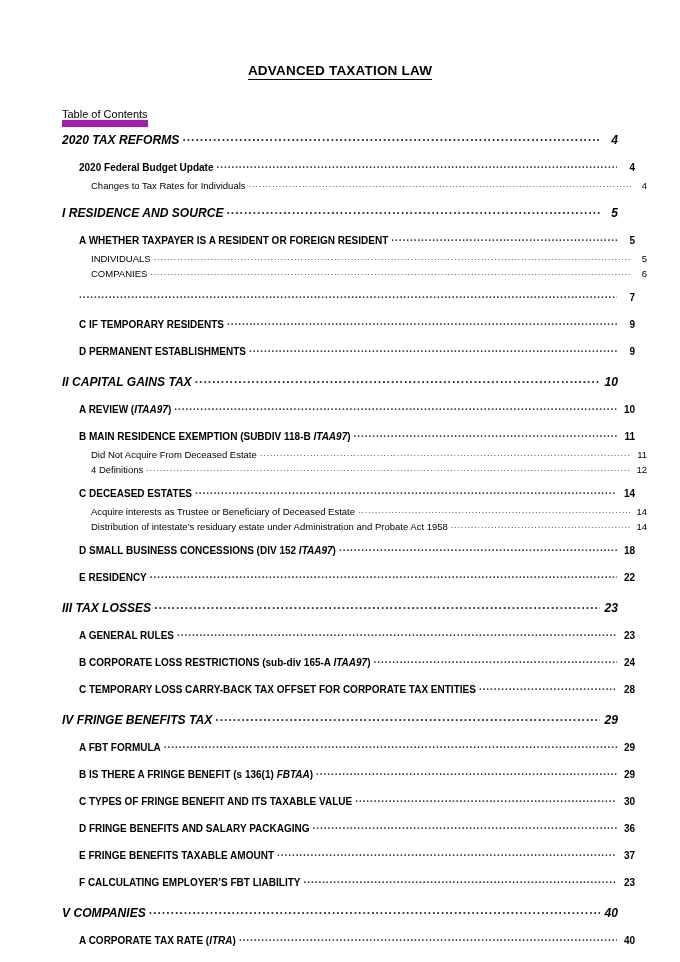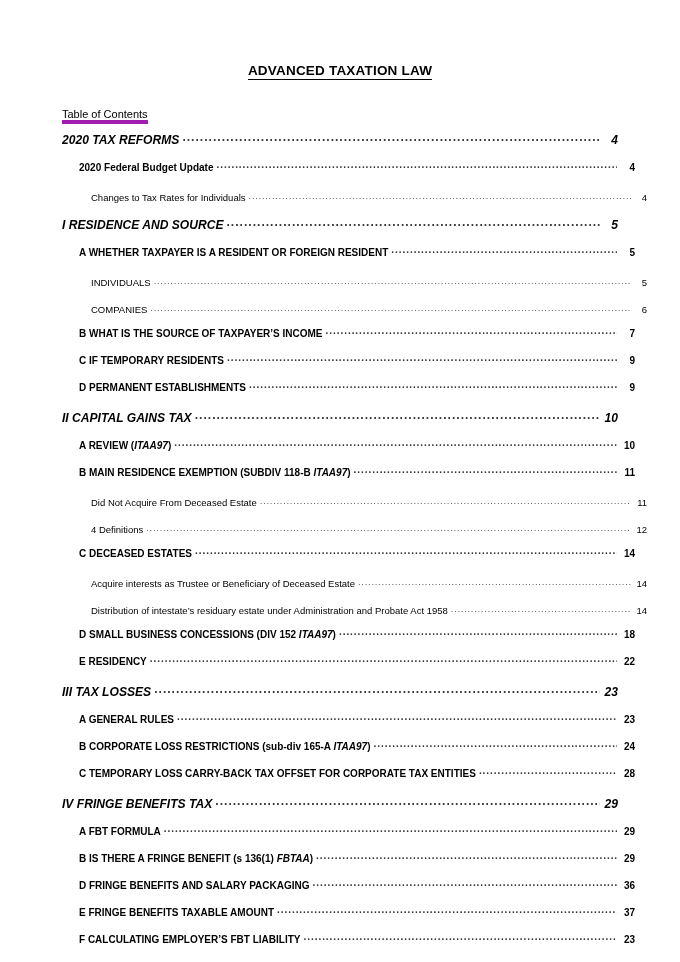--- a/index.html
+++ b/index.html
@@ -43,21 +43,21 @@
 
   
   .toc-label {
     position: absolute;
     top: 108px;
     left: 62px;
     font-size: 11px;
     font-weight: normal;
   }
   .toc-label span {
-    border-bottom: 4px solid #a21caf;
+    border-bottom: 7px solid #a21caf;
     padding-bottom: 0px;
   }
 
   
   .toc {
     position: absolute;
     top: 128px;
     left: 62px;
     width: 556px;
   }
@@ -127,21 +127,21 @@
   .lvl2 .leader::before { letter-spacing: 0.95px; font-weight: bold; bottom: 0.18em; }
   .lvl2 .page-no { font-weight: bold; }
 
   
   .lvl3 {
     margin-left: 29px;
     font-size: 9.5px;
     font-weight: normal;
     height: 15px;
     align-items: center;
-    margin-top: 12px;
+    margin-top: 0px;
   }
   .lvl3 .leader::before { letter-spacing: 0.7px; color: #555; bottom: 0.15em; }
   .lvl3 .page-no { font-weight: normal; }
 
   
   .toc .toc-entry:first-child { margin-top: 0; }
   .ital { font-style: italic; }
   .upright { font-style: normal; }
 
   
@@ -191,21 +191,20 @@
         <span class="entry-text">INDIVIDUALS</span>
         <span class="leader"></span>
         <span class="page-no">5</span>
       </div>
       <div class="toc-entry lvl3">
         <span class="entry-text">COMPANIES</span>
         <span class="leader"></span>
         <span class="page-no">6</span>
       </div>
       <div class="toc-entry lvl2">
-        <span class="entry-text">B WHAT IS THE SOURCE OF TAXPAYER’S INCOME</span>
         <span class="leader"></span>
         <span class="page-no">7</span>
       </div>
       <div class="toc-entry lvl2">
         <span class="entry-text">C IF TEMPORARY RESIDENTS</span>
         <span class="leader"></span>
         <span class="page-no">9</span>
       </div>
       <div class="toc-entry lvl2">
         <span class="entry-text">D PERMANENT ESTABLISHMENTS</span>
@@ -291,20 +290,25 @@
         <span class="entry-text">A FBT FORMULA</span>
         <span class="leader"></span>
         <span class="page-no">29</span>
       </div>
       <div class="toc-entry lvl2">
         <span class="entry-text">B IS THERE A FRINGE BENEFIT (s 136(1) <i class="ital">FBTAA</i><span class="upright">)</span></span>
         <span class="leader"></span>
         <span class="page-no">29</span>
       </div>
       <div class="toc-entry lvl2">
+        <span class="entry-text">C TYPES OF FRINGE BENEFIT AND ITS TAXABLE VALUE</span>
+        <span class="leader"></span>
+        <span class="page-no">30</span>
+      </div>
+      <div class="toc-entry lvl2">
         <span class="entry-text">D FRINGE BENEFITS AND SALARY PACKAGING</span>
         <span class="leader"></span>
         <span class="page-no">36</span>
       </div>
       <div class="toc-entry lvl2">
         <span class="entry-text">E FRINGE BENEFITS TAXABLE AMOUNT</span>
         <span class="leader"></span>
         <span class="page-no">37</span>
       </div>
       <div class="toc-entry lvl2">

